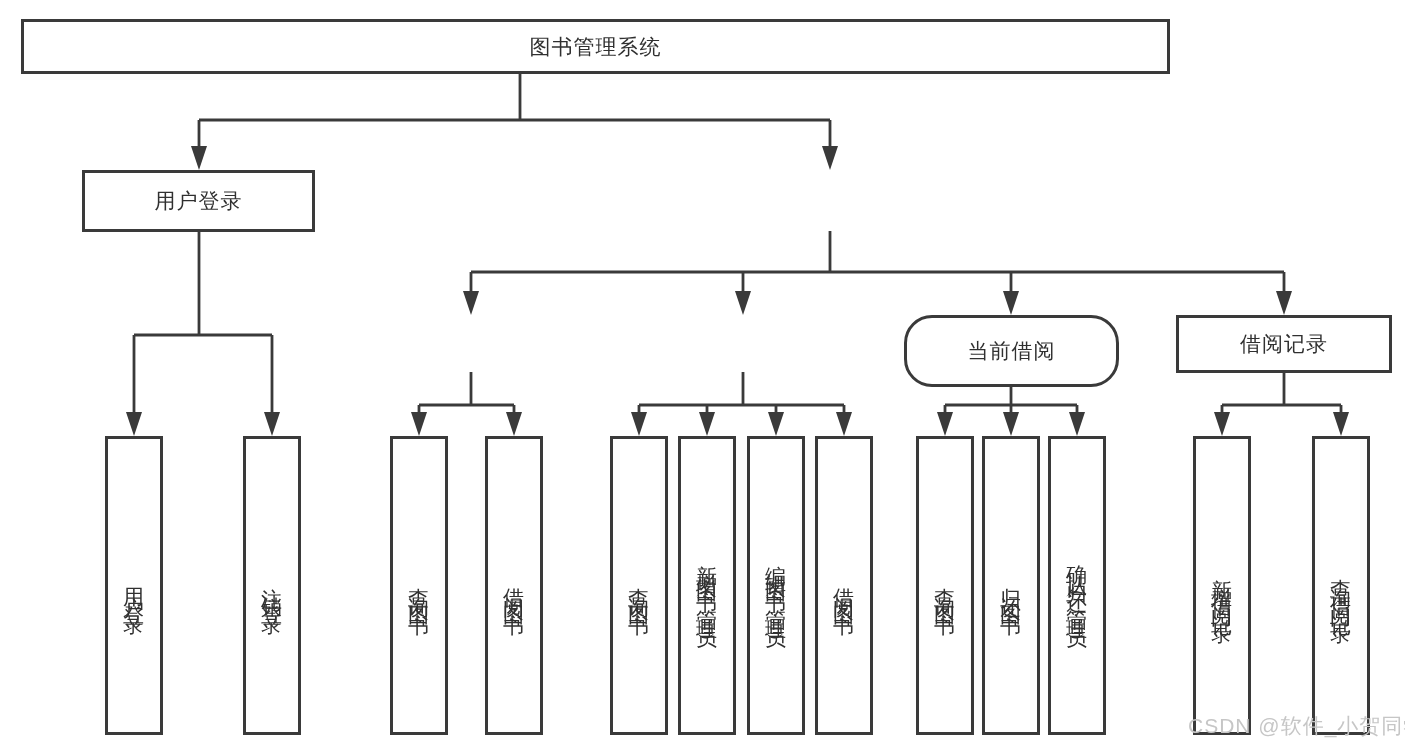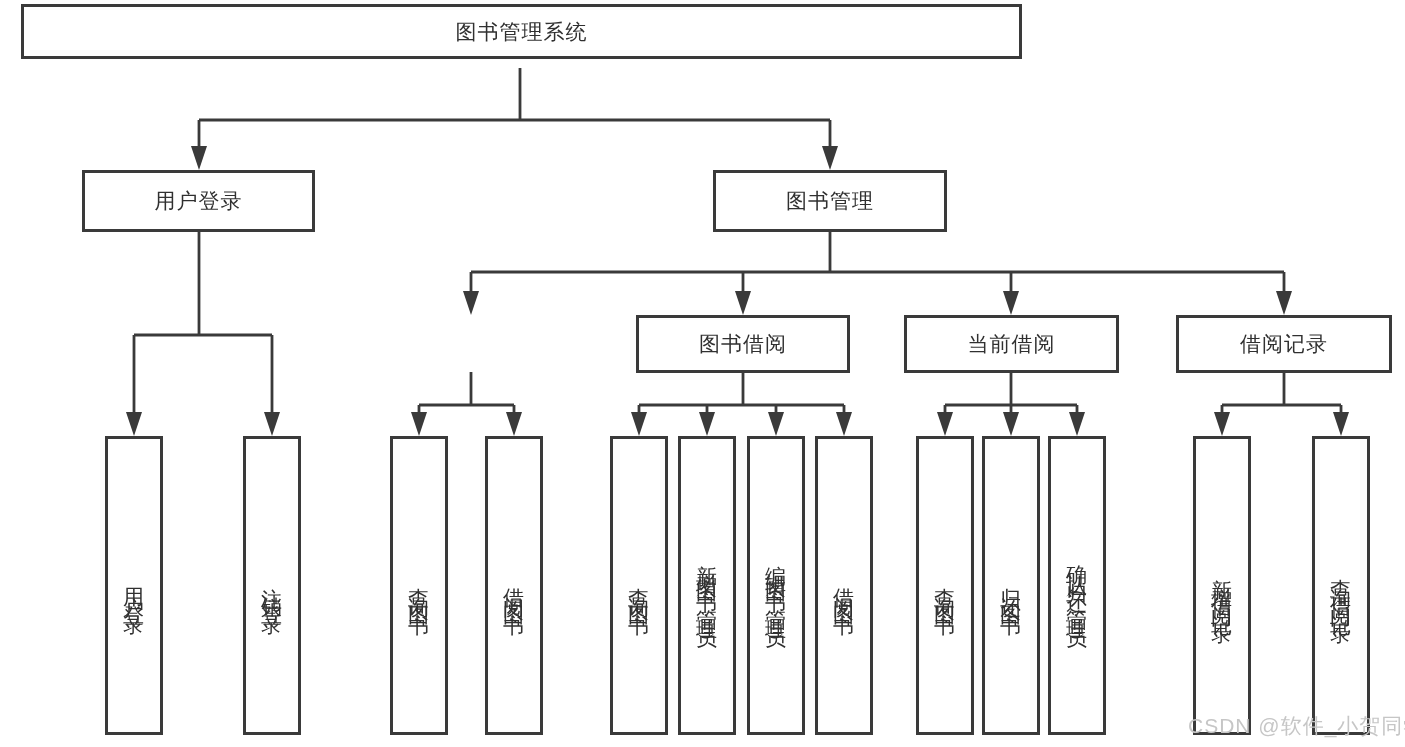--- a/index.html
+++ b/index.html
@@ -137,27 +137,25 @@
     <g>
       <path d="M1284 372 V406"></path>
       <path d="M1222 405 H1341"></path>
       <path d="M1222 405 V414"></path>
       <polygon points="1214,412 1230,412 1222,436"></polygon>
       <path d="M1341 405 V414"></path>
       <polygon points="1333,412 1349,412 1341,436"></polygon>
     </g>
   </svg>
 
-  <div class="box" style="left:21px; top:4px; width:1001px; height:55px;">图书管理系统</div>
+  <div class="box" style="left:21px; top:19px; width:1149px; height:55px;">图书管理系统</div>
 
   <div class="box" style="left:82px; top:170px; width:233px; height:62px;">用户登录</div>
-  <div class="box" style="left:713px; top:170px; width:234px; height:62px;">图书管理</div>
 
-  <div class="box" style="left:636px; top:315px; width:214px; height:58px;">图书借阅</div>
-  <div class="box" style="left:904px; top:315px; width:215px; height:58px;">当前借阅</div>
+  <div class="box" style="left:904px; top:315px; width:215px; height:72px;border-radius:28px;">当前借阅</div>
   <div class="box" style="left:1176px; top:315px; width:216px; height:58px;">借阅记录</div>
 
   <div class="box leaf" style="left:105px; top:436px; width:58px; height:299px;">用户登录</div>
   <div class="box leaf" style="left:243px; top:436px; width:58px; height:299px;">注销登录</div>
 
   <div class="box leaf" style="left:390px; top:436px; width:58px; height:299px;">查询图书</div>
   <div class="box leaf" style="left:485px; top:436px; width:58px; height:299px;">借阅图书</div>
 
   <div class="box leaf" style="left:610px; top:436px; width:58px; height:299px;">查询图书</div>
   <div class="box leaf" style="left:678px; top:436px; width:58px; height:299px;">新增图书（管理员）</div>

